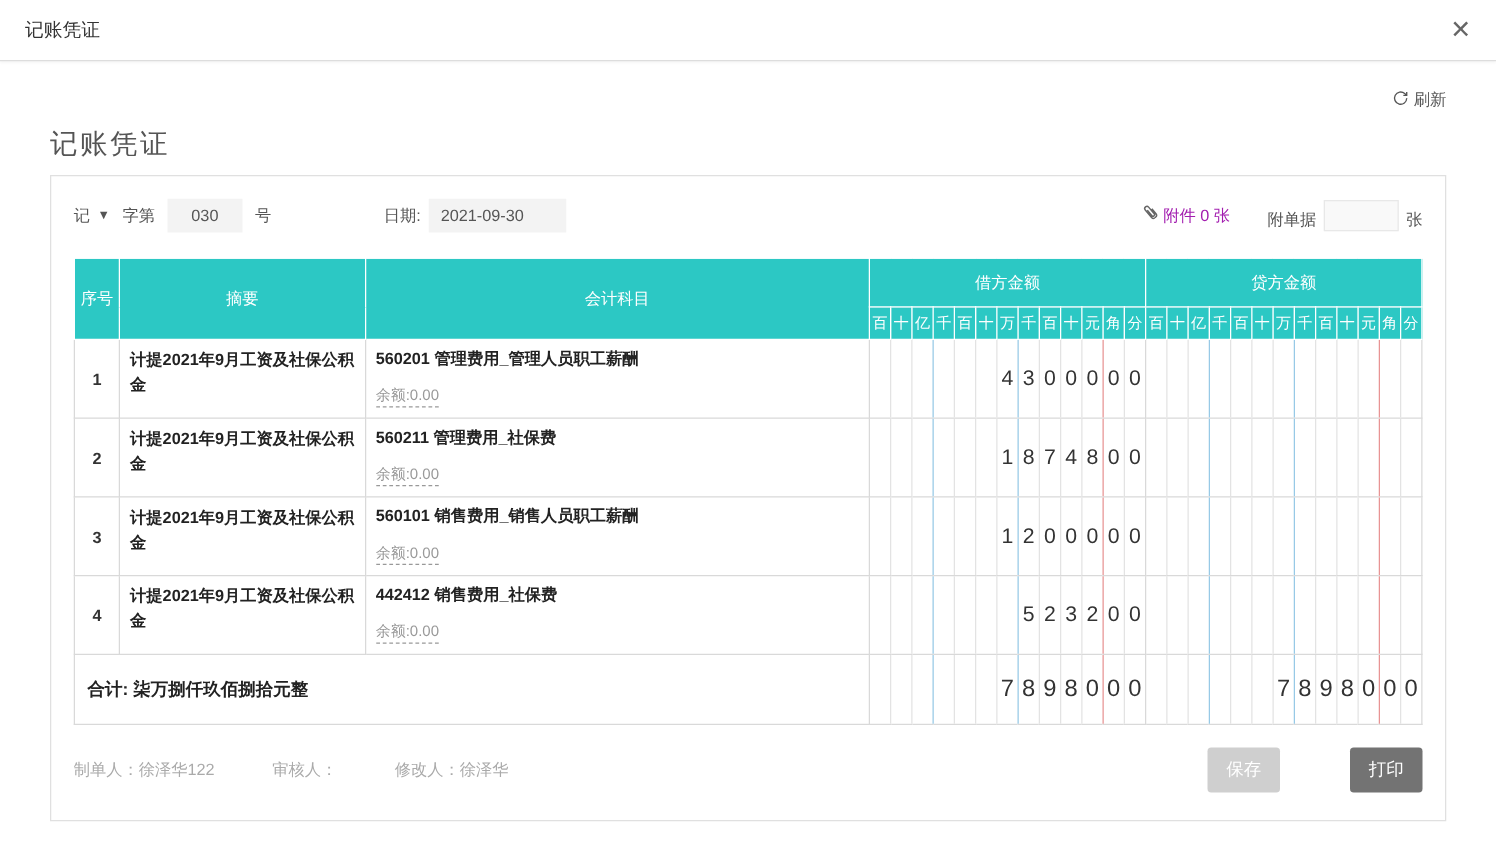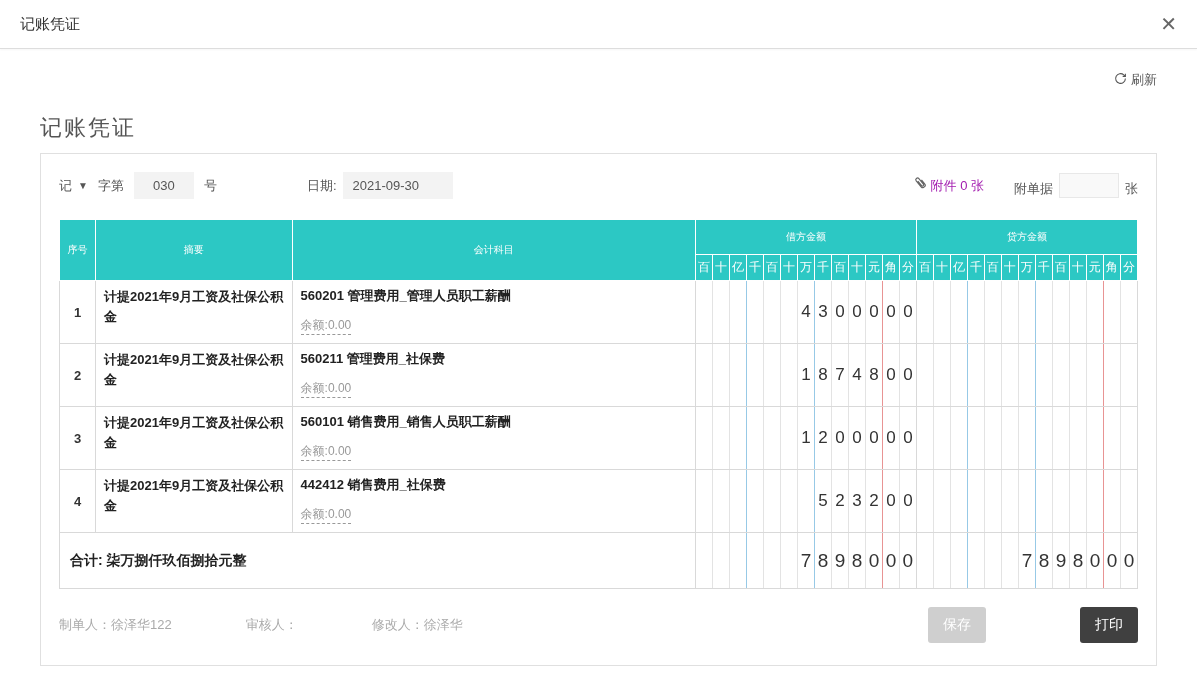--- a/index.html
+++ b/index.html
@@ -1,59 +1,59 @@
 <!DOCTYPE html>
 <html><head>
 <meta charset="utf-8">
 <style>
   * { box-sizing: border-box; margin: 0; padding: 0; }
   body { font-family: "Microsoft YaHei", "PingFang SC", Arial, sans-serif; font-size: 13px; color: #333; background: #fff; }
   .modal-header { display:flex; align-items:center; justify-content:space-between; padding:14px 20px; border-bottom:1px solid #ddd; box-shadow:0 1px 2px rgba(0,0,0,0.04);}
   .modal-title { font-size:15px; color:#333; font-weight:400; }
   .close-x { font-size:20px; color:#666; cursor:pointer; line-height:1; font-weight:300;}
   .page-wrap { padding: 22px 40px 40px; position:relative; }
-  .page-topbar { display:flex; justify-content:flex-end; align-items:flex-start; margin-bottom:24px; }
+  .page-topbar { display:flex; justify-content:flex-end; align-items:flex-start; margin-bottom:11px; }
   .refresh { color:#555; cursor:pointer; display:flex; align-items:center; gap:4px; font-size:13px;}
   .refresh svg { width:13px; height:13px; }
   .page-title { font-size:22px; color:#555; font-weight:400; margin-bottom:10px; letter-spacing:2px;}
   .card { border:1px solid #e0e0e0; background:#fff; padding:18px 18px 22px; }
   .form-row { display:flex; align-items:center; gap:10px; margin-bottom:20px; font-size:13px; color:#555;}
   .form-row .group { display:flex; align-items:center; gap:6px;}
   .form-row input[type=text] { border:none; background:#f3f3f3; padding:6px 10px; font-size:13px; text-align:center; width:60px; color:#555;}
   .form-row input.date-input { width:110px; text-align:left;}
   .form-row input.att-slip { width:60px; background:#f9f9f9; border:1px solid #e8e8e8; padding:4px 8px;}
   .voucher-type { display:flex; align-items:center; gap:4px; cursor:pointer; }
   .voucher-type .caret { font-size:10px; }
   .spacer { flex:1; }
   .clip-icon { width:14px; height:14px; transform:rotate(-40deg); display:inline-block;}
   .att-link { color:#a21caf; }
   .att-slip-group { display:flex; align-items:flex-end; gap:6px; margin-left:20px;}
   table.voucher { width:100%; border-collapse:collapse; table-layout:fixed;}
-  table.voucher th { background:#2cc8c4; color:#fff; font-weight:400; padding:10px 4px; border:1px solid #fff; font-size:10px; text-align:center;}
+  table.voucher th { background:#2cc8c4; color:#fff; font-weight:400; padding:10px 4px; border:1px solid #fff; font-size:13px; text-align:center;}
   table.voucher th.sub { padding:4px 0; font-size:12px; }
   table.voucher td { border:1px solid #d9d9d9; padding:0; vertical-align:middle; height:63px; font-size:13px;}
   table.voucher td.seq { text-align:center; color:#333; font-weight:bold; width:30px;}
   table.voucher td.summary { padding:6px 8px; color:#222; font-size:13px; line-height:1.5; vertical-align:top; font-weight:bold;}
   table.voucher td.account { padding:6px 8px; vertical-align:top; font-size:13px;}
   .acc-name { font-weight:bold; color:#222; margin-bottom:12px;}
   .acc-balance { color:#999; border-bottom:1px dashed #999; display:inline-block; font-size:12px; text-decoration-style:dotted;}
   td.money-cell { padding:0; position:relative; height:63px;}
   .money-grid { display:flex; width:100%; height:100%; }
   .money-grid .digit { flex:1; border-right:1px solid #e3e3e3; display:flex; align-items:center; justify-content:center; font-size:17px; color:#333; font-family:Arial, sans-serif;}
   .money-grid .digit:last-child { border-right:none; }
   .money-grid .digit.sep-blue { border-right:1px solid #97c9e6; }
   .money-grid .digit.sep-red { border-right:1px solid #e89494; }
   tr.total-row td { height:56px; }
   tr.total-row td.total-label { padding:0 10px; font-weight:bold; font-size:14px; color:#222;}
   tr.total-row .money-grid .digit { font-size:19px; }
-  .footer-info { display:flex; gap:74px; color:#aaa; font-size:13px; margin-top:18px; align-items:center;}
+  .footer-info { display:flex; gap:46px; color:#aaa; font-size:13px; margin-top:18px; align-items:center;}
   .footer-info .fspacer { flex:1; }
   .btn { border:none; padding:9px 15px; font-size:14px; border-radius:3px; cursor:pointer; color:#fff;}
   .btn-save { background:#cfcfcf; }
-  .btn-print { background:#404040; margin-left:20px;}
+  .btn-print { background:#737373; margin-left:10px;}
 </style>
 </head>
 <body>
 
 <div class="modal-header">
   <div class="modal-title">记账凭证</div>
   <div class="close-x">✕</div>
 </div>
 
 <div class="page-wrap">

